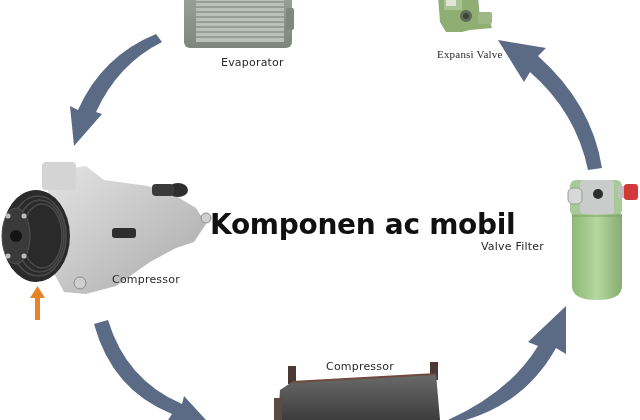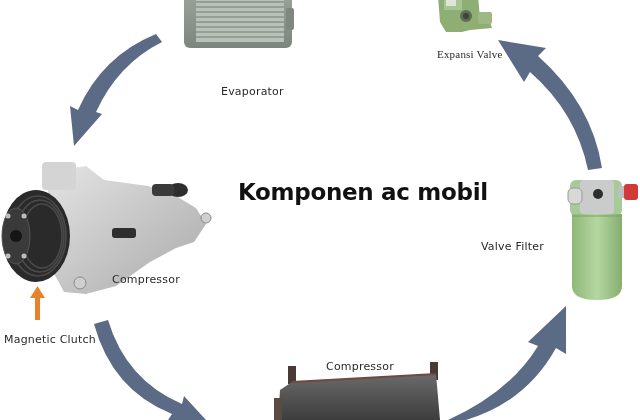--- a/index.html
+++ b/index.html
@@ -1,19 +1,19 @@
 <!DOCTYPE html>
 <html><head>
   <meta charset="utf-8">
   <style>
     html, body { margin: 0; padding: 0; background: #ffffff; }
     body { width: 640px; height: 420px; overflow: hidden; position: relative; font-family: "DejaVu Sans", sans-serif; }
     .stage { position: absolute; left: 0; top: 0; width: 640px; height: 420px; background: #ffffff; }
     .label { position: absolute; font-family: "DejaVu Sans", sans-serif; font-size: 11px; color: #2a2a2a; white-space: nowrap; letter-spacing: 0.2px; }
-    .title { position: absolute; left: 210px; top: 179px; font-family: "DejaVu Sans", sans-serif; font-weight: bold; font-size: 23px; color: #111111; white-space: nowrap; letter-spacing: -0.3px; margin-left: 28px; }
+    .title { position: absolute; left: 210px; top: 208px; font-family: "DejaVu Sans", sans-serif; font-weight: bold; font-size: 28px; color: #111111; white-space: nowrap; letter-spacing: -0.3px; }
     svg { position: absolute; left: 0; top: 0; }
   </style>
 </head>
 <body>
 
 <div class="stage">
 
   <svg width="640" height="420" viewBox="0 0 640 420">
     <defs>
       <linearGradient id="evapGrad" x1="0" y1="0" x2="0" y2="1">
@@ -114,20 +114,19 @@
       <path d="M108 320 Q126 380 182 404 L184 396 L206 420 L168 420 L172 414 Q112 390 94 324 Z"></path>
 
       <path d="M448 420 Q510 392 538 346 L528 342 L566 306 L566 354 L556 348 Q526 402 466 420 Z"></path>
 
       <path d="M588 170 Q576 112 530 72 L524 82 L498 40 L546 48 L538 56 Q592 104 602 168 Z"></path>
     </g>
   </svg>
 
   <div class="title">Komponen ac mobil</div>
 
-  <div class="label" style="left:221px; top:56px;margin-top:29px;">Evaporator</div>
+  <div class="label" style="left:221px; top:56px;">Evaporator</div>
   <div class="label" style="left:437px; top:48px;font-family:Liberation Serif, serif;">Expansi Valve</div>
   <div class="label" style="left:481px; top:240px;">Valve Filter</div>
   <div class="label" style="left:326px; top:360px;">Compressor</div>
   <div class="label" style="left:112px; top:273px;text-align:center;">Compressor</div>
-  <div class="label" style="left:4px; top:333px;">Magnetic Clutch</div>
 
 </div>
 
 </body></html>

